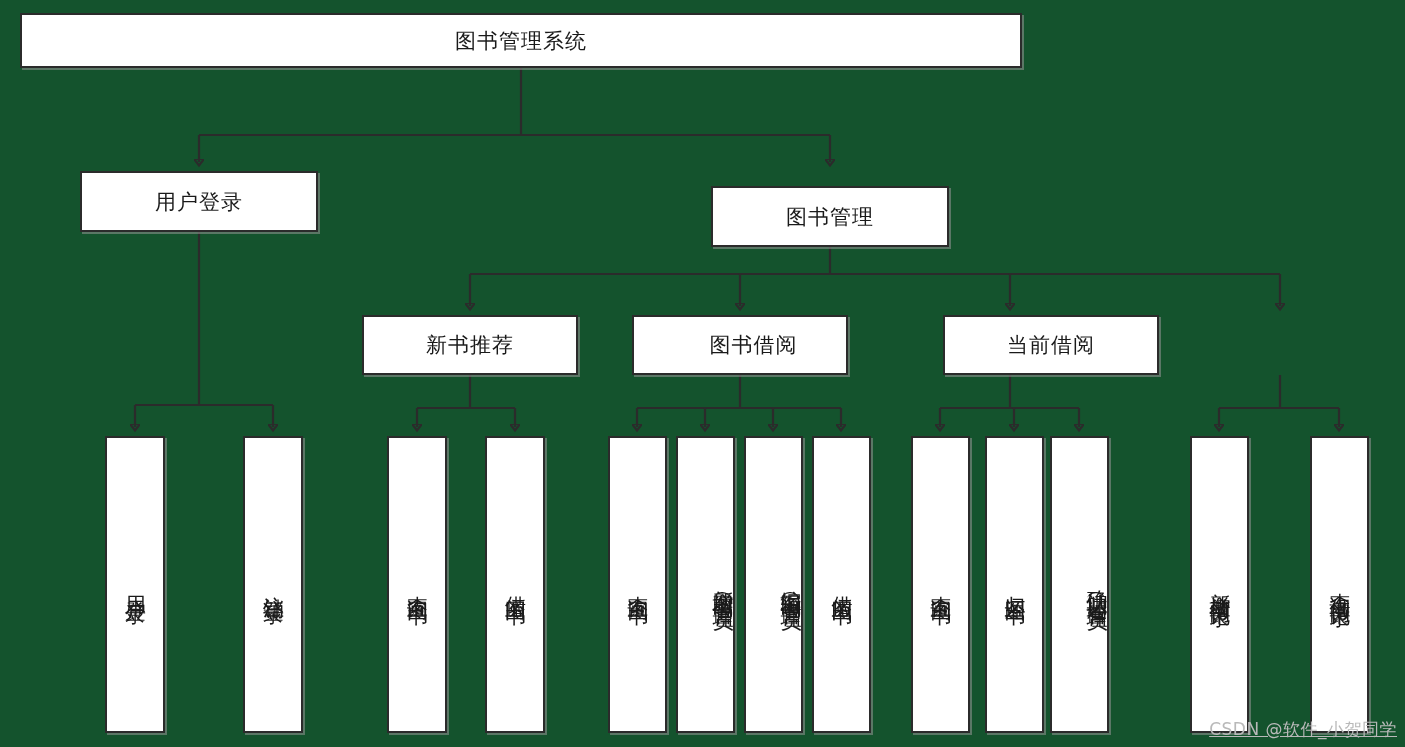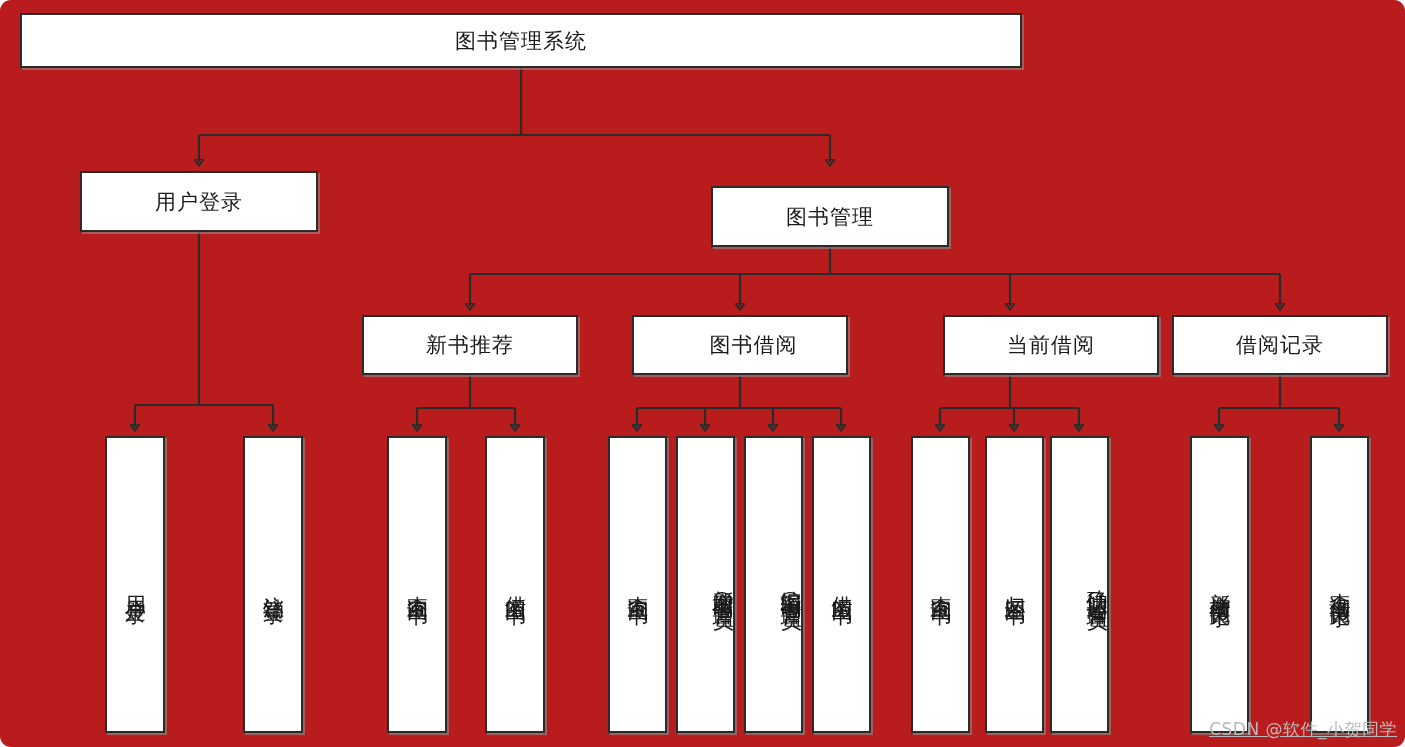--- a/index.html
+++ b/index.html
@@ -7,23 +7,22 @@
     padding: 0;
     background: #ffffff;
   }
   body {
     font-family: "DejaVu Sans", "Liberation Sans", sans-serif;
   }
   #canvas {
     position: relative;
     width: 1405px;
     height: 747px;
-    background: #b91c1c;
+    background: #14532d;
     overflow: hidden;
-    border-radius: 11px;
   }
   .node {
     position: absolute;
     box-sizing: border-box;
     border: 2px solid #2b2b2b;
     background: #ffffff;
     box-shadow: 2px 2px 0 rgba(150,150,150,0.55);
     display: flex;
     align-items: center;
     justify-content: center;
@@ -127,21 +126,20 @@
   </svg>
 
   <div class="node horiz" id="node-root" style="left: 20px; top: 13px; width: 1002px; height: 55px;">图书管理系统</div>
 
   <div class="node horiz" id="node-l2-0" style="left: 80px; top: 171px; width: 238px; height: 61px;">用户登录</div>
   <div class="node horiz" id="node-l2-1" style="left: 711px; top: 171px; width: 238px; height: 61px; margin-top: 15px;">图书管理</div>
 
   <div class="node horiz" id="node-l3-0" style="left: 362px; top: 315px; width: 216px; height: 60px;">新书推荐</div>
   <div class="node horiz" id="node-l3-1" style="left: 632px; top: 315px; width: 216px; height: 60px; padding-left: 27px;">图书借阅</div>
   <div class="node horiz" id="node-l3-2" style="left: 902px; top: 315px; width: 216px; height: 60px; margin-left: 41px;">当前借阅</div>
-  <div class="node horiz" id="node-l3-3" style="left: 1172px; top: 315px; width: 216px; height: 60px;">借阅记录</div>
 
   <div class="node vert" id="node-leaf-0" style="left: 105px; top: 436px; width: 60px; height: 297px;">用户登录</div>
   <div class="node vert" id="node-leaf-1" style="left: 243px; top: 436px; width: 60px; height: 297px;">注销登录</div>
   <div class="node vert" id="node-leaf-2" style="left: 387px; top: 436px; width: 60px; height: 297px;">查询图书</div>
   <div class="node vert" id="node-leaf-3" style="left: 485px; top: 436px; width: 60px; height: 297px;">借阅图书</div>
   <div class="node vert" id="node-leaf-4" style="left: 608px; top: 436px; width: 59px; height: 297px;">查询图书</div>
   <div class="node vert toppad" id="node-leaf-5" style="left: 676px; top: 436px; width: 59px; height: 297px;">新增图书（管理员）</div>
   <div class="node vert toppad" id="node-leaf-6" style="left: 744px; top: 436px; width: 59px; height: 297px;">编辑图书（管理员）</div>
   <div class="node vert" id="node-leaf-7" style="left: 812px; top: 436px; width: 59px; height: 297px;">借阅图书</div>
   <div class="node vert" id="node-leaf-8" style="left: 911px; top: 436px; width: 59px; height: 297px;">查询图书</div>

